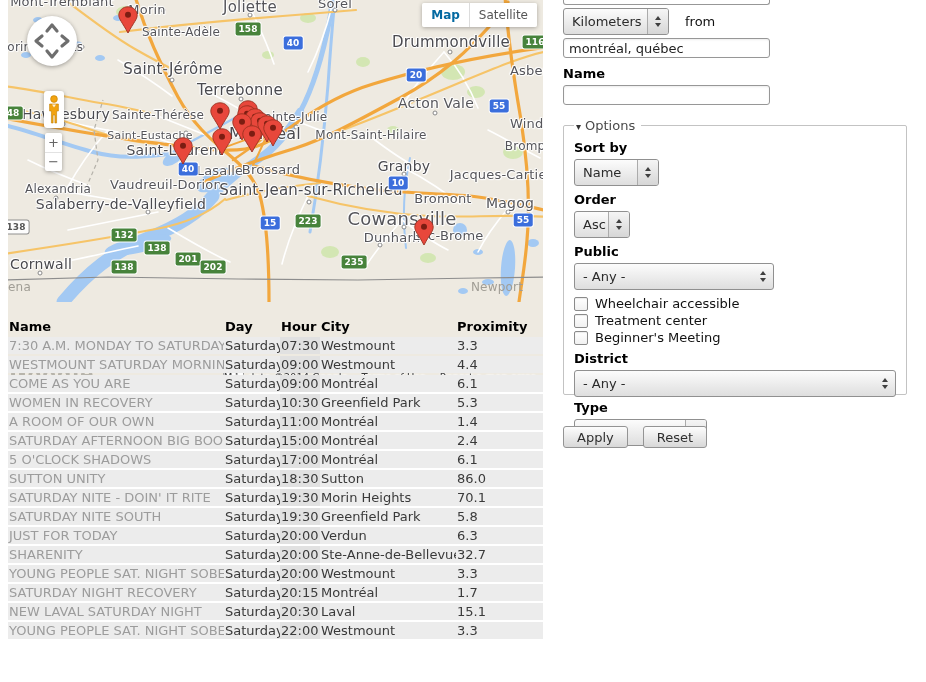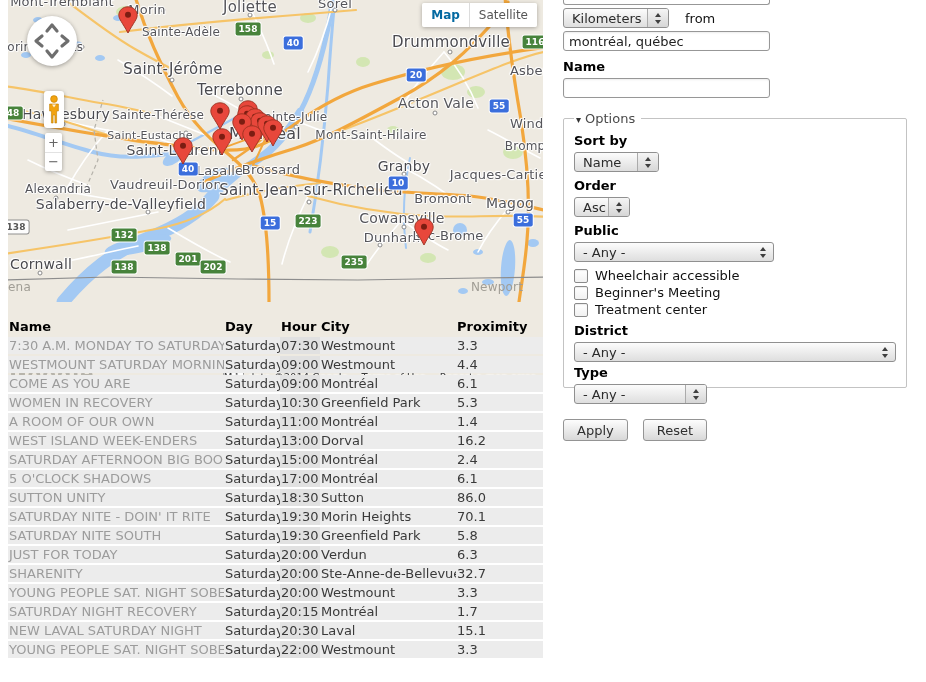--- a/index.html
+++ b/index.html
@@ -40,21 +40,21 @@
   .results{position:absolute;left:8px;top:317px;width:535px;border-collapse:separate;border-spacing:0 2px;font-size:13px;table-layout:fixed}
   .results th{text-align:left;font-weight:bold;color:#000;padding:0 0 1px 1px;height:13px;white-space:nowrap;overflow:hidden;cursor:pointer}
   .results td{background:#ececec;height:17px;padding:0 0 0 1px;color:#3a3a3a;white-space:nowrap;overflow:hidden}
   .results td.hour{background:#e1e1e1}
   .results td a{color:var(--link,#9c9c9c);text-decoration:none;cursor:pointer}
 
   
   .panel{position:absolute;left:563px;top:0;width:345px;font-size:13px;color:#111}
   .cutInput{height:5px;width:207px;border:1px solid #979797;border-top:none;border-radius:0 0 3px 3px;background:#fff;box-sizing:border-box}
   .row1{display:flex;align-items:center;gap:16px;margin-top:3px}
-  .gsel{display:inline-flex;align-items:center;height:20px;border:1px solid #909090;border-radius:3px;
+  .gsel{display:inline-flex;align-items:center;height:27px;border:1px solid #909090;border-radius:3px;
         background:linear-gradient(#fcfcfc,#dedede);box-sizing:border-box;padding-left:8px;color:#2b2b2b;cursor:pointer}
   .gsel .sp{margin-left:auto;width:20px;height:100%;display:flex;flex-direction:column;align-items:center;justify-content:center;
             gap:3px;border-left:1px solid #ababab;background:linear-gradient(#f5f5f5,#d6d6d6);border-radius:0 2px 2px 0}
   .tri-u{width:0;height:0;border-left:3px solid transparent;border-right:3px solid transparent;border-bottom:4px solid #3f3f3f}
   .tri-d{width:0;height:0;border-left:3px solid transparent;border-right:3px solid transparent;border-top:4px solid #3f3f3f}
   .tinput{display:block;width:207px;height:20px;box-sizing:border-box;border:1px solid #979797;border-radius:3px;
           padding:0 5px;font-size:13px;font-family:inherit;color:#222;background:#fff;box-shadow:inset 0 1px 2px rgba(0,0,0,.08)}
   .blabel{display:block;font-weight:bold;color:#000;margin:8px 0 4px}
   fieldset.opts{margin:13px 0 0 0;border:1px solid #c3c3c3;border-radius:2px;padding:2px 10px 10px;width:342px;height:277px;box-sizing:border-box}
   fieldset.opts legend{font-size:13px;color:#4a4a4a;padding:0 6px 0 2px;cursor:pointer}
@@ -216,21 +216,21 @@
         <span class="mlabel lg" style="left: 167px; top: 150px; font-size: 14px;">Saint-Laurent</span>
         <span class="mlabel" style="left: 212px; top: 170px; font-size: 13px;">Lasalle</span>
         <span class="mlabel" style="left: 263px; top: 169px; font-size: 13px;">Brossard</span>
         <span class="mlabel" style="left: 158px; top: 184px; font-size: 13px;">Vaudreuil-Dorion</span>
         <span class="mlabel lg" style="left: 303px; top: 190px; font-size: 15px;">Saint-Jean-sur-Richelieu</span>
         <span class="mlabel lg" style="left: 113px; top: 204px; font-size: 14px;">Salaberry-de-Valleyfield</span>
         <span class="mlabel lg" style="left: 396px; top: 166px; font-size: 14px;">Granby</span>
         <span class="mlabel" style="left: 493px; top: 174px; font-size: 13px;">Jacques-Cartier</span>
         <span class="mlabel" style="left: 435px; top: 198px; font-size: 13px;">Bromont</span>
         <span class="mlabel" style="left: 502px; top: 203px; font-size: 14px;">Magog</span>
-        <span class="mlabel" style="left: 394px; top: 218px; font-size: 14px;">Cowansville</span>
+        <span class="mlabel" style="left: 394px; top: 218px; font-size: 18px;">Cowansville</span>
         <span class="mlabel" style="left: 384px; top: 237px; font-size: 13px;">Dunham</span>
         <span class="mlabel" style="left: 440px; top: 235px; font-size: 13px;">Lac-Brome</span>
         <span class="mlabel" style="left: 50px; top: 189px; font-size: 12px;">Alexandria</span>
         <span class="mlabel lg" style="left: 33px; top: 264px; font-size: 14px;">Cornwall</span>
         <span class="mlabel faded" style="left: 489px; top: 287px; font-size: 12px;">Newport</span>
         <span class="mlabel faded" style="left: -4px; top: 287px; font-size: 12px;">Massena</span>
         <span class="shield g" style="left: 5px; top: 113px;">48</span>
         <span class="shield g" style="left: 240px; top: 29px;">158</span>
         <span class="shield g" style="left: 527px; top: 42px;">116</span>
         <span class="shield g" style="left: 116px; top: 235px;">132</span>
@@ -388,27 +388,20 @@
           <td class="prox">5.3</td>
         </tr>
         <tr>
           <td><a>A ROOM OF OUR OWN</a></td>
           <td class="day">Saturday</td>
           <td class="hour">11:00</td>
           <td class="city">Montréal</td>
           <td class="prox">1.4</td>
         </tr>
         <tr>
-          <td><a>WEST ISLAND WEEK-ENDERS</a></td>
-          <td class="day">Saturday</td>
-          <td class="hour">13:00</td>
-          <td class="city">Dorval</td>
-          <td class="prox">16.2</td>
-        </tr>
-        <tr>
           <td><a>SATURDAY AFTERNOON BIG BOOK</a></td>
           <td class="day">Saturday</td>
           <td class="hour">15:00</td>
           <td class="city">Montréal</td>
           <td class="prox">2.4</td>
         </tr>
         <tr>
           <td><a>5 O'CLOCK SHADOWS</a></td>
           <td class="day">Saturday</td>
           <td class="hour">17:00</td>
@@ -532,25 +525,25 @@
           </span>
       </div>
 
       <div id="cbList" style="margin-top:5px">
           <div class="cbrow">
             <span class="cb"></span>
             <span>Wheelchair accessible</span>
           </div>
           <div class="cbrow">
             <span class="cb"></span>
-            <span>Beginner's Meeting</span>
+            <span>Treatment center</span>
           </div>
           <div class="cbrow">
             <span class="cb"></span>
-            <span>Treatment center</span>
+            <span>Beginner's Meeting</span>
           </div>
         </div>
 
       <label class="blabel" style="margin-top:5px">District</label>
       <div class="gsel" style="width:322px">
         <span>- Any -</span>
         <span class="sp" style="border-left:none;background:none">
             <i class="tri-u"></i>
             <i class="tri-d"></i>
           </span>

